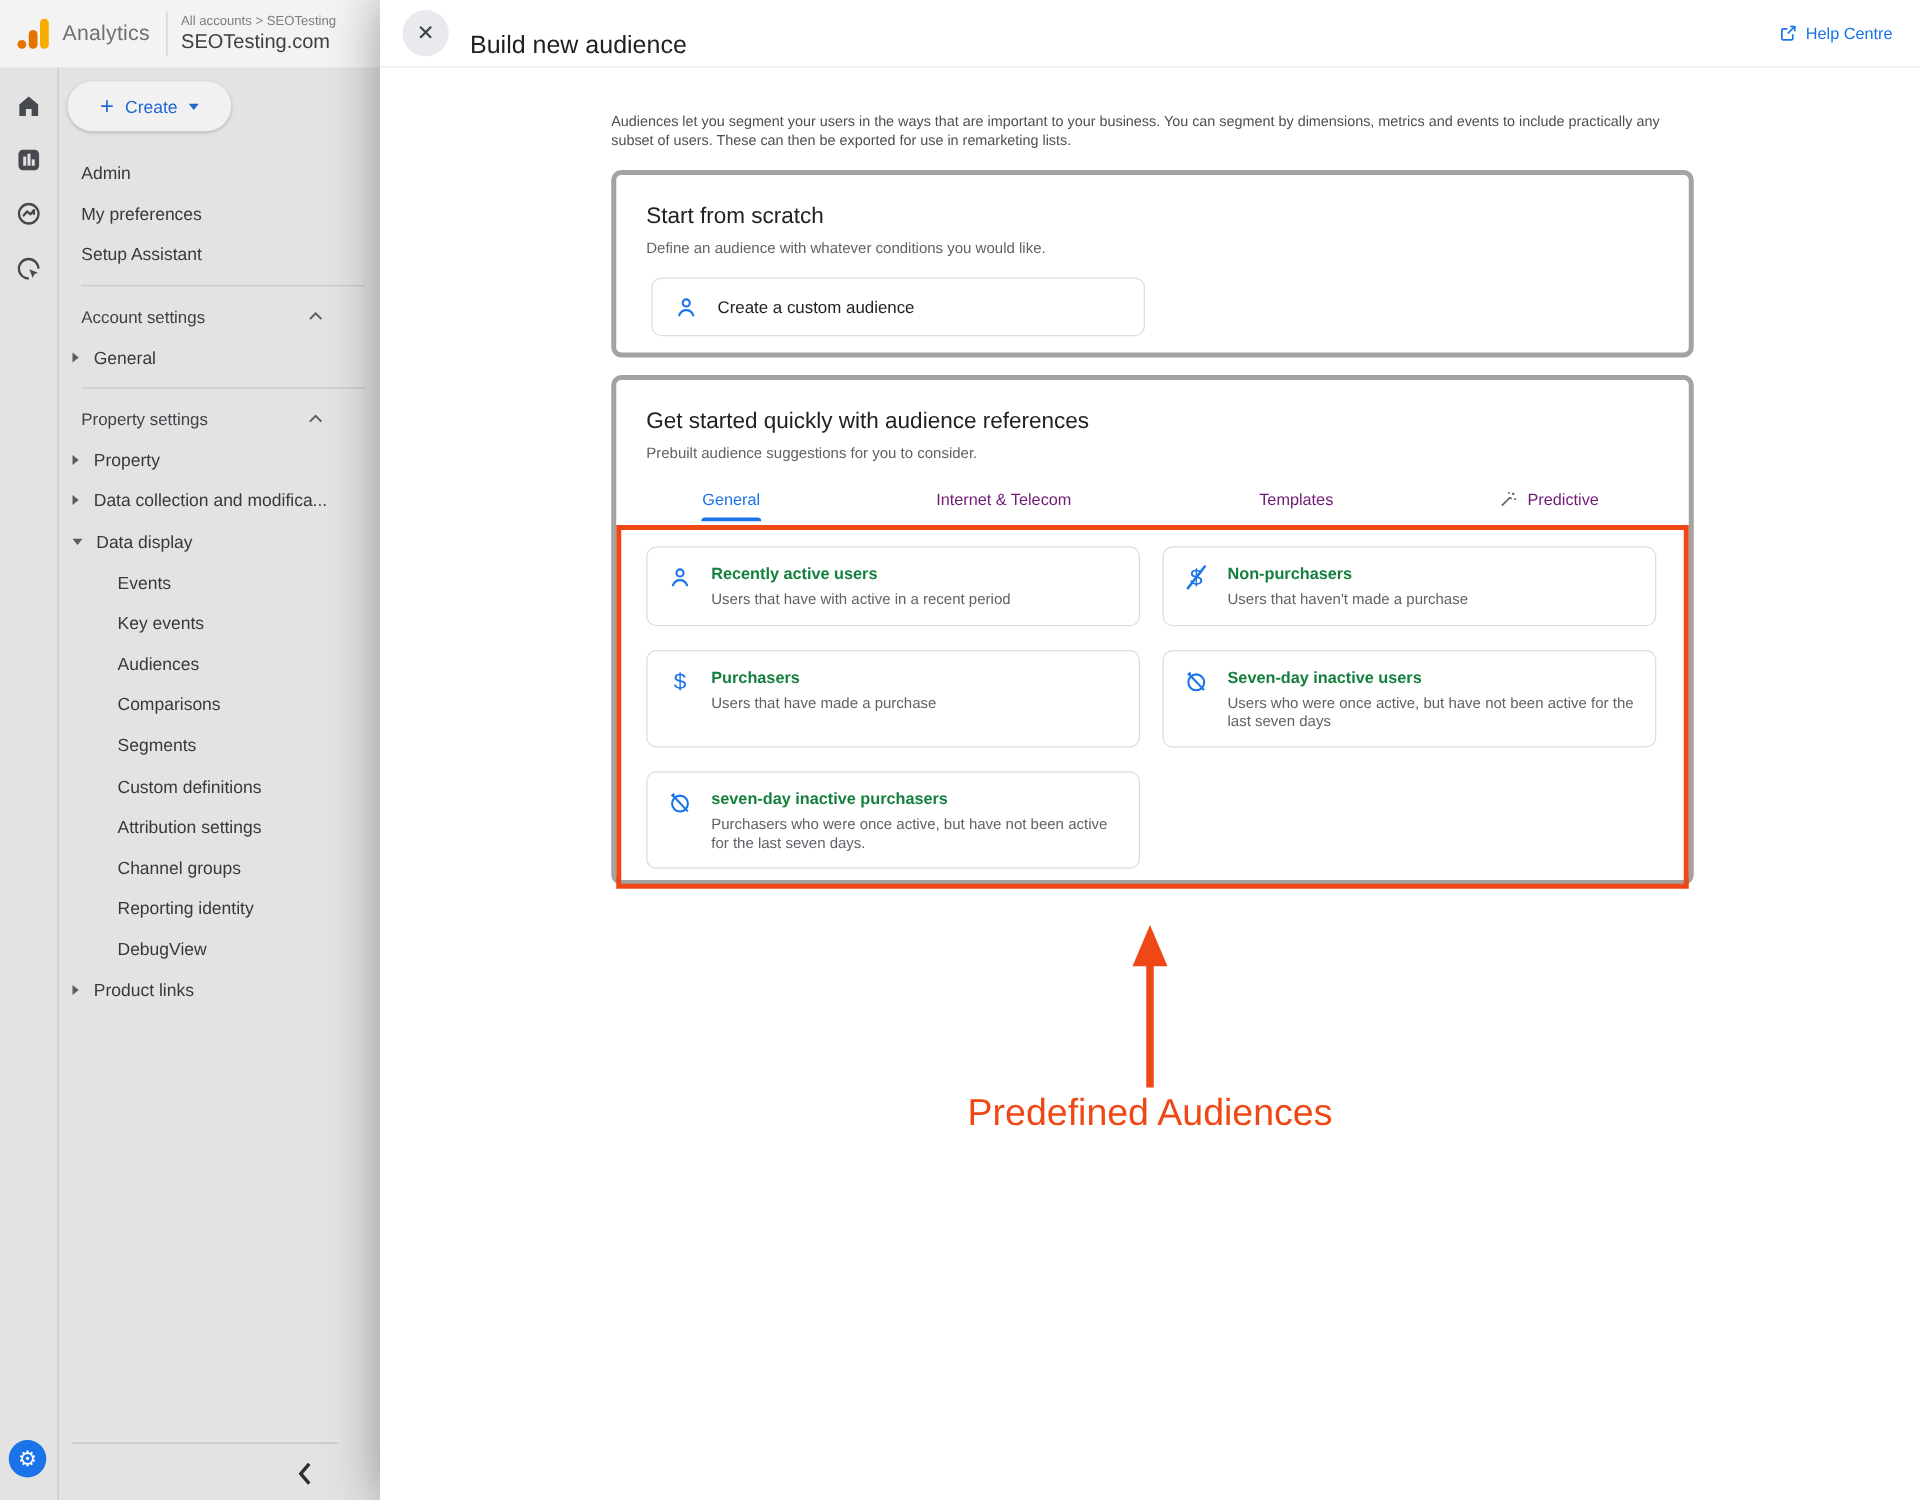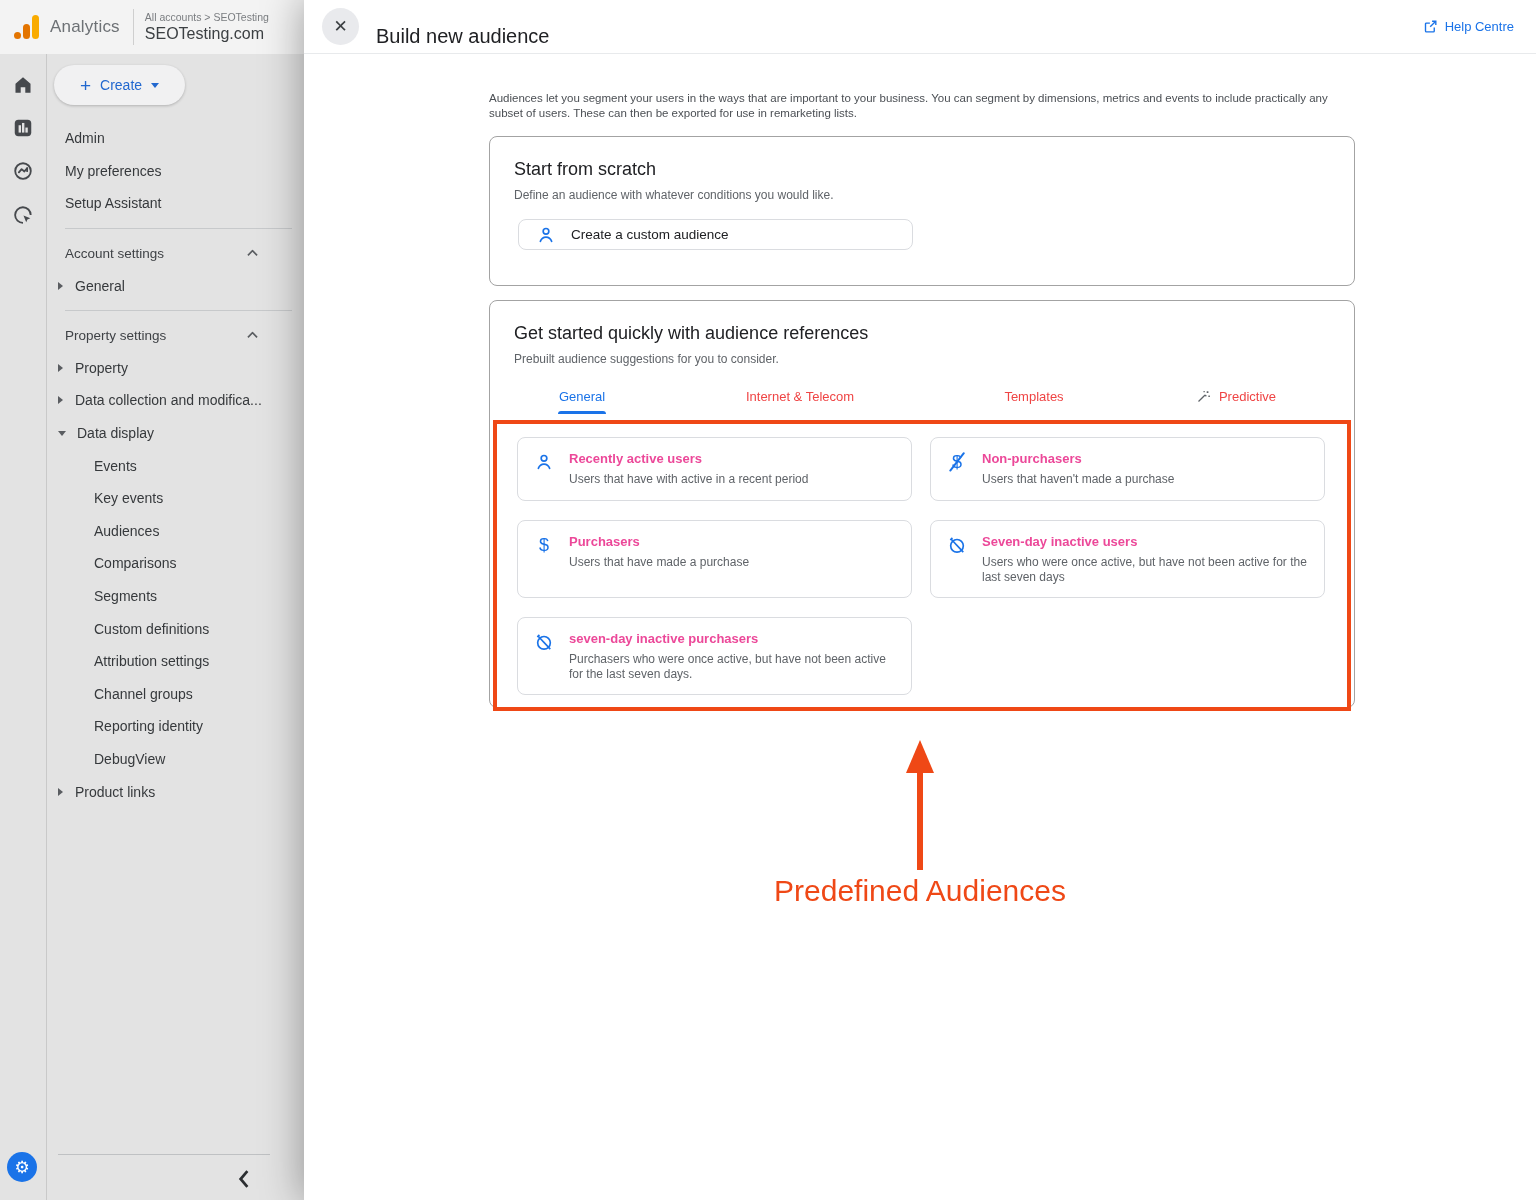--- a/index.html
+++ b/index.html
@@ -42,39 +42,39 @@
   
   .sheet { position:absolute; left:304px; top:0; width:1232px; height:1200px; background:#ffffff; box-shadow:0 0 38px 2px rgba(0,0,0,.34); }
   .sheet-header { position:absolute; left:0; top:0; right:0; height:54px; border-bottom:1px solid #e8eaec; display:flex; align-items:center; background:#fff; }
   .close-circle { width:37px; height:37px; border-radius:50%; background:#e9eaed; color:#3c4043; display:flex; align-items:center; justify-content:center; font-size:17px; margin-left:18px; cursor:pointer; }
   .sheet-title { font-size:20px; color:#202124; margin-left:17px;margin-top:20px; }
   .help-link { margin-left:auto; margin-right:22px; display:flex; align-items:center; gap:7px; color:#1a73e8; font-size:13px; cursor:pointer; }
   .help-link svg { width:15px; height:15px; }
 
   .intro { position:absolute; left:185px; top:91px; width:852px; font-size:11.5px; line-height:15px; color:#4b4f54; }
 
-  .card { position:absolute; left:185px; width:866px; background:#fff; border:1px solid #a3a3a3; border-radius:8px; }
+  .card { position:absolute; left:185px; width:866px; background:#fff; border:4px solid #a3a3a3; border-radius:8px; }
   .card-scratch { top:136px; height:150px; }
   .card-quick { top:300px; height:408px; }
   .card-title { font-size:18px; color:#202124; margin:22px 0 0 24px; font-weight:400; }
   .card-sub { font-size:12px; color:#5f6368; margin:8px 0 0 24px; }
 
-  .custom-aud-btn { position:absolute; left:28px; top:82px; width:395px; height:31px; border:1px solid #dadce0; border-radius:8px; display:flex; align-items:center; gap:15px; padding-left:17px; cursor:pointer; background:#fff; }
+  .custom-aud-btn { position:absolute; left:28px; top:82px; width:395px; height:47px; border:1px solid #dadce0; border-radius:8px; display:flex; align-items:center; gap:15px; padding-left:17px; cursor:pointer; background:#fff; }
   .custom-aud-btn .aud-ic { color:#1a73e8; }
   .custom-aud-label { font-size:13.5px; font-weight:500; color:#202124; }
 
   .tabs-row { position:absolute; left:0; right:0; top:80px; height:34px; }
-  .tab { position:absolute; top:0; width:160px; height:30px; display:flex; align-items:center; justify-content:center; gap:8px; font-size:13px; color:#ef4444; cursor:pointer; }
+  .tab { position:absolute; top:0; width:160px; height:30px; display:flex; align-items:center; justify-content:center; gap:8px; font-size:13px; color:#701a75; cursor:pointer; }
   .tab.active { color:#1a73e8; }
   .tab-underline { position:absolute; left:68px; top:30px; width:48px; height:3px; border-radius:3px 3px 0 0; background:#1a73e8; }
   .tab-wand { width:15px; height:15px; color:#5f6368; }
 
   .tile { position:absolute; width:395px; background:#fff; border:1px solid #dadce0; border-radius:8px; padding:13px 16px 0 16px; display:flex; gap:15px; cursor:pointer; }
   .tile-ic { width:20px; height:20px; color:#1a73e8; flex:0 0 auto; margin-top:1px; position:relative; }
-  .tile-title { font-size:13px; font-weight:700; color:#ec4899; }
+  .tile-title { font-size:13px; font-weight:700; color:#15803d; }
   .tile-desc { font-size:12px; color:#5f6368; line-height:15px; margin-top:6px; }
   .dollar-glyph { font-size:18px; font-weight:500; line-height:20px; display:block; text-align:center; }
   .money-off-slash { position:absolute; left:9px; top:-2px; width:2.4px; height:24px; background:#1a73e8; transform:rotate(38deg); border-radius:2px; }
 
   
   .anno-box { position:absolute; left:189px; top:420px; width:858px; height:291px; border:4px solid #ef4816; pointer-events:none; }
   .anno-arrow-head { position:absolute; left:602px; top:740px; width:0; height:0; border-left:14px solid transparent; border-right:14px solid transparent; border-bottom:33px solid #ef4816; }
   .anno-arrow-line { position:absolute; left:613px; top:769px; width:6px; height:101px; background:#ef4816; }
   .anno-label { position:absolute; left:416px; top:874px; width:400px; text-align:center; font-size:30px; color:#ef4816; }
 </style>

